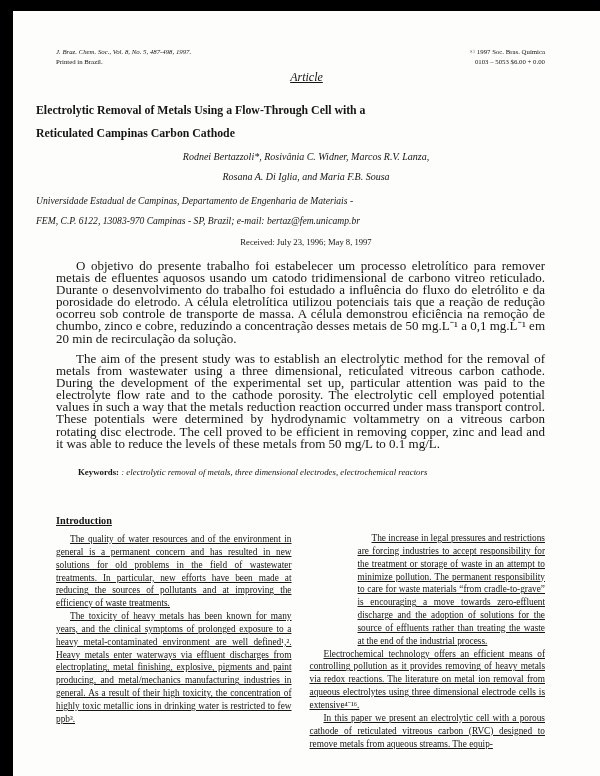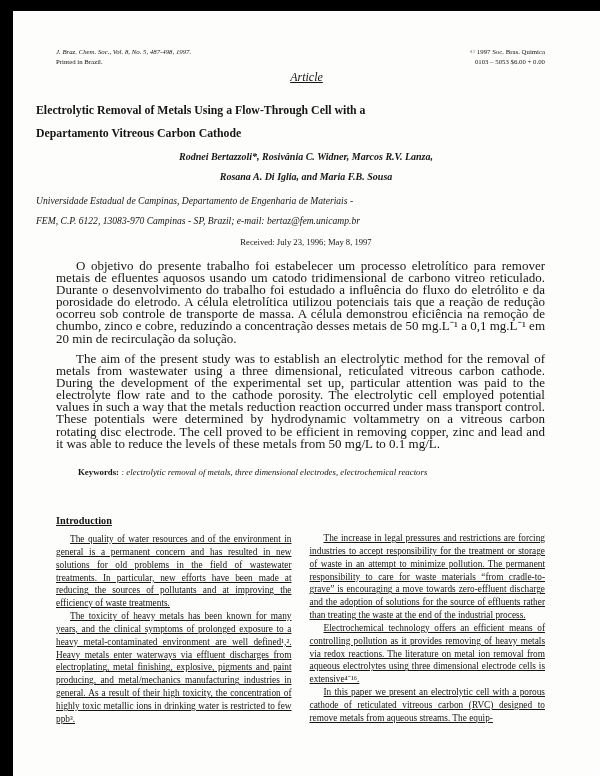--- a/index.html
+++ b/index.html
@@ -31,21 +31,21 @@
     font-size:12px;font-style:italic;
   }
   .article-type span{text-decoration:underline;}
   
   .title{
     left:23px;top:88px;width:540px;text-align:left;
     font-size:11.8px;font-weight:bold;line-height:23px;
   }
   .authors{
     left:23px;top:136px;width:540px;text-align:center;
-    font-size:10px;font-weight:bold;font-style:italic;line-height:20px;
+    font-size:10px;font-weight:normal;font-style:italic;line-height:20px;
   }
   .affiliation{
     left:23px;top:180px;width:540px;
     font-size:9.6px;font-style:italic;line-height:19.5px;
   }
   .received{
     left:23px;top:226px;width:540px;text-align:center;
     font-size:8.6px;
   }
   
@@ -73,21 +73,21 @@
   .section-heading{
     font-size:10.3px;font-weight:bold;
     margin:0 0 7px 0;
   }
   .col p{
     margin:0;
     font-size:9.3px;line-height:12.85px;
     text-align:justify;
     text-indent:14px;
   }
-  .col .first-right{margin-top:17px;}
+  .col .first-right{margin-top:17px;margin-left:48px;}
 </style>
 </head>
 <body>
 
 <div class="page">
 
   <div class="abs jheader">
     <div class="left">
       <div class="journal-name">J. Braz. Chem. Soc., Vol. 8, No. 5, 487-498, 1997.</div>
       <div>Printed in Brazil.</div>
@@ -97,21 +97,21 @@
       <div>0103 – 5053 $6.00 + 0.00</div>
     </div>
   </div>
 
   <div class="abs article-type">
     <span>Article</span>
   </div>
 
   <div class="abs title">
     <div>Electrolytic Removal of Metals Using a Flow-Through Cell with a</div>
-    <div>Departamento Vitreous Carbon Cathode</div>
+    <div>Reticulated Campinas Carbon Cathode</div>
   </div>
 
   <div class="abs authors">
     <div>Rodnei Bertazzoli*, Rosivânia C. Widner, Marcos R.V. Lanza,</div>
     <div>Rosana A. Di Iglia, and Maria F.B. Sousa</div>
   </div>
 
   <div class="abs affiliation">
     <div>Universidade Estadual de Campinas, Departamento de Engenharia de Materiais -</div>
     <div>FEM, C.P. 6122, 13083-970 Campinas - SP, Brazil; e-mail: bertaz@fem.unicamp.br</div>

